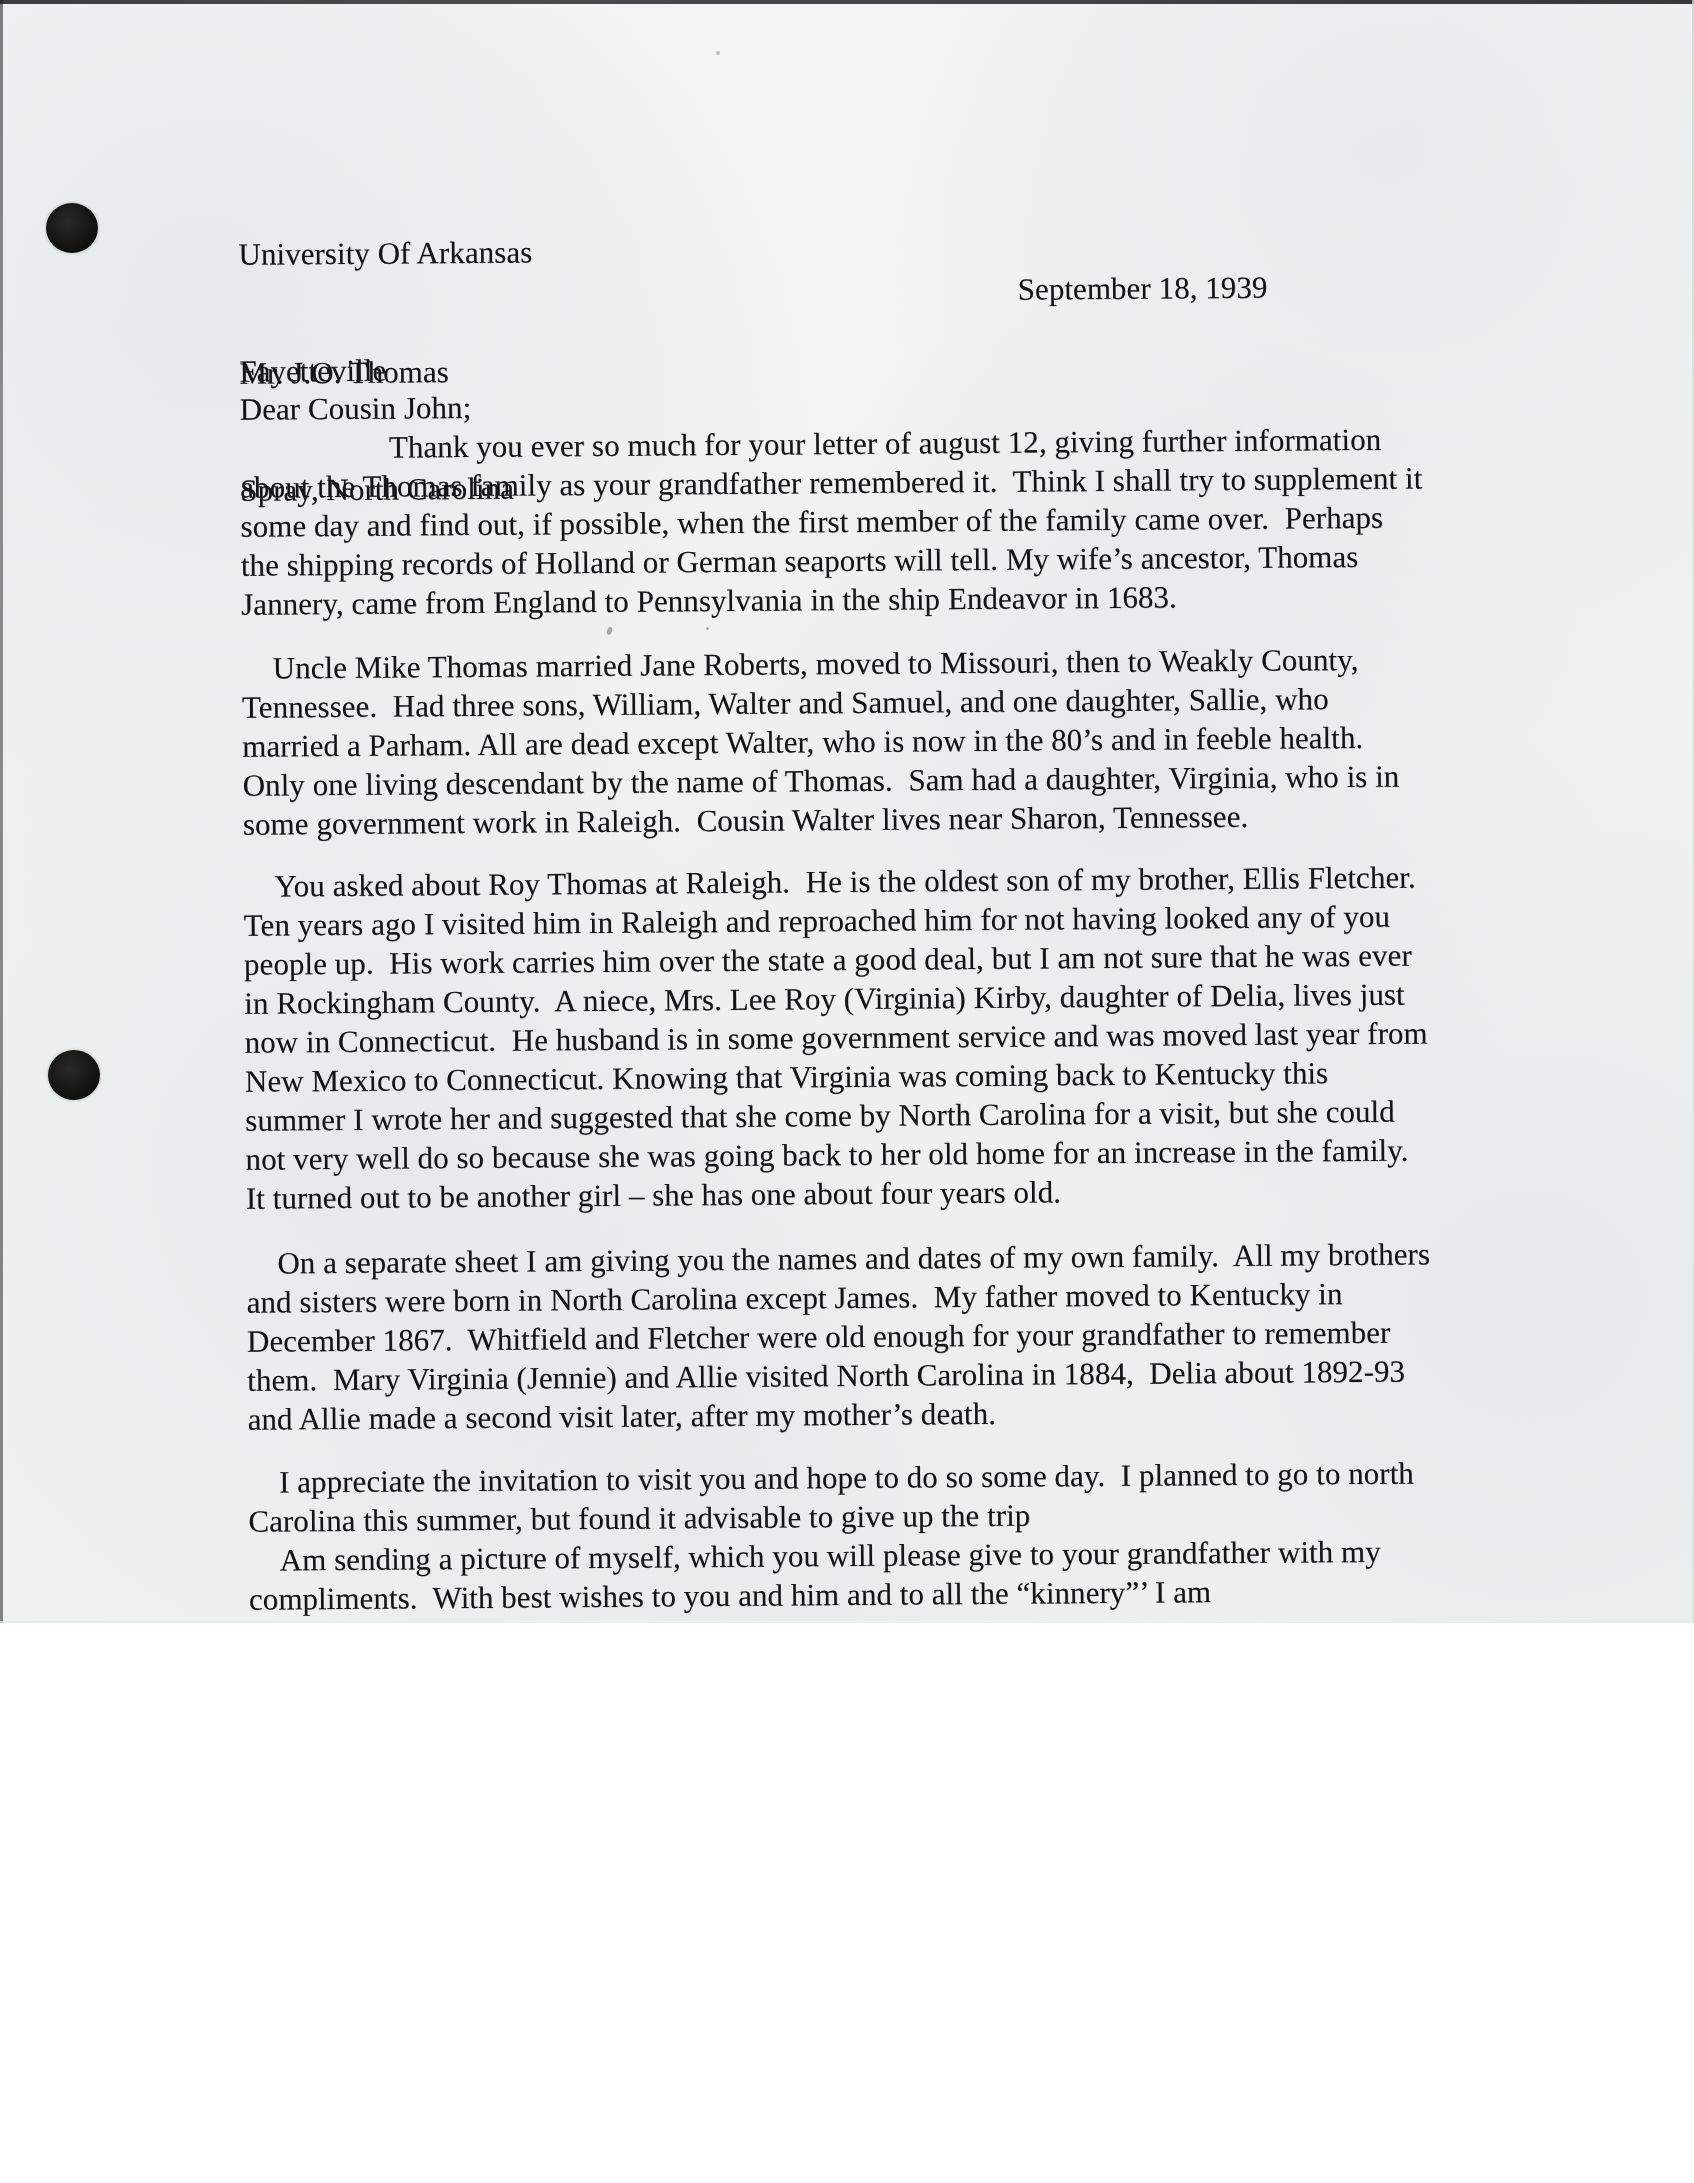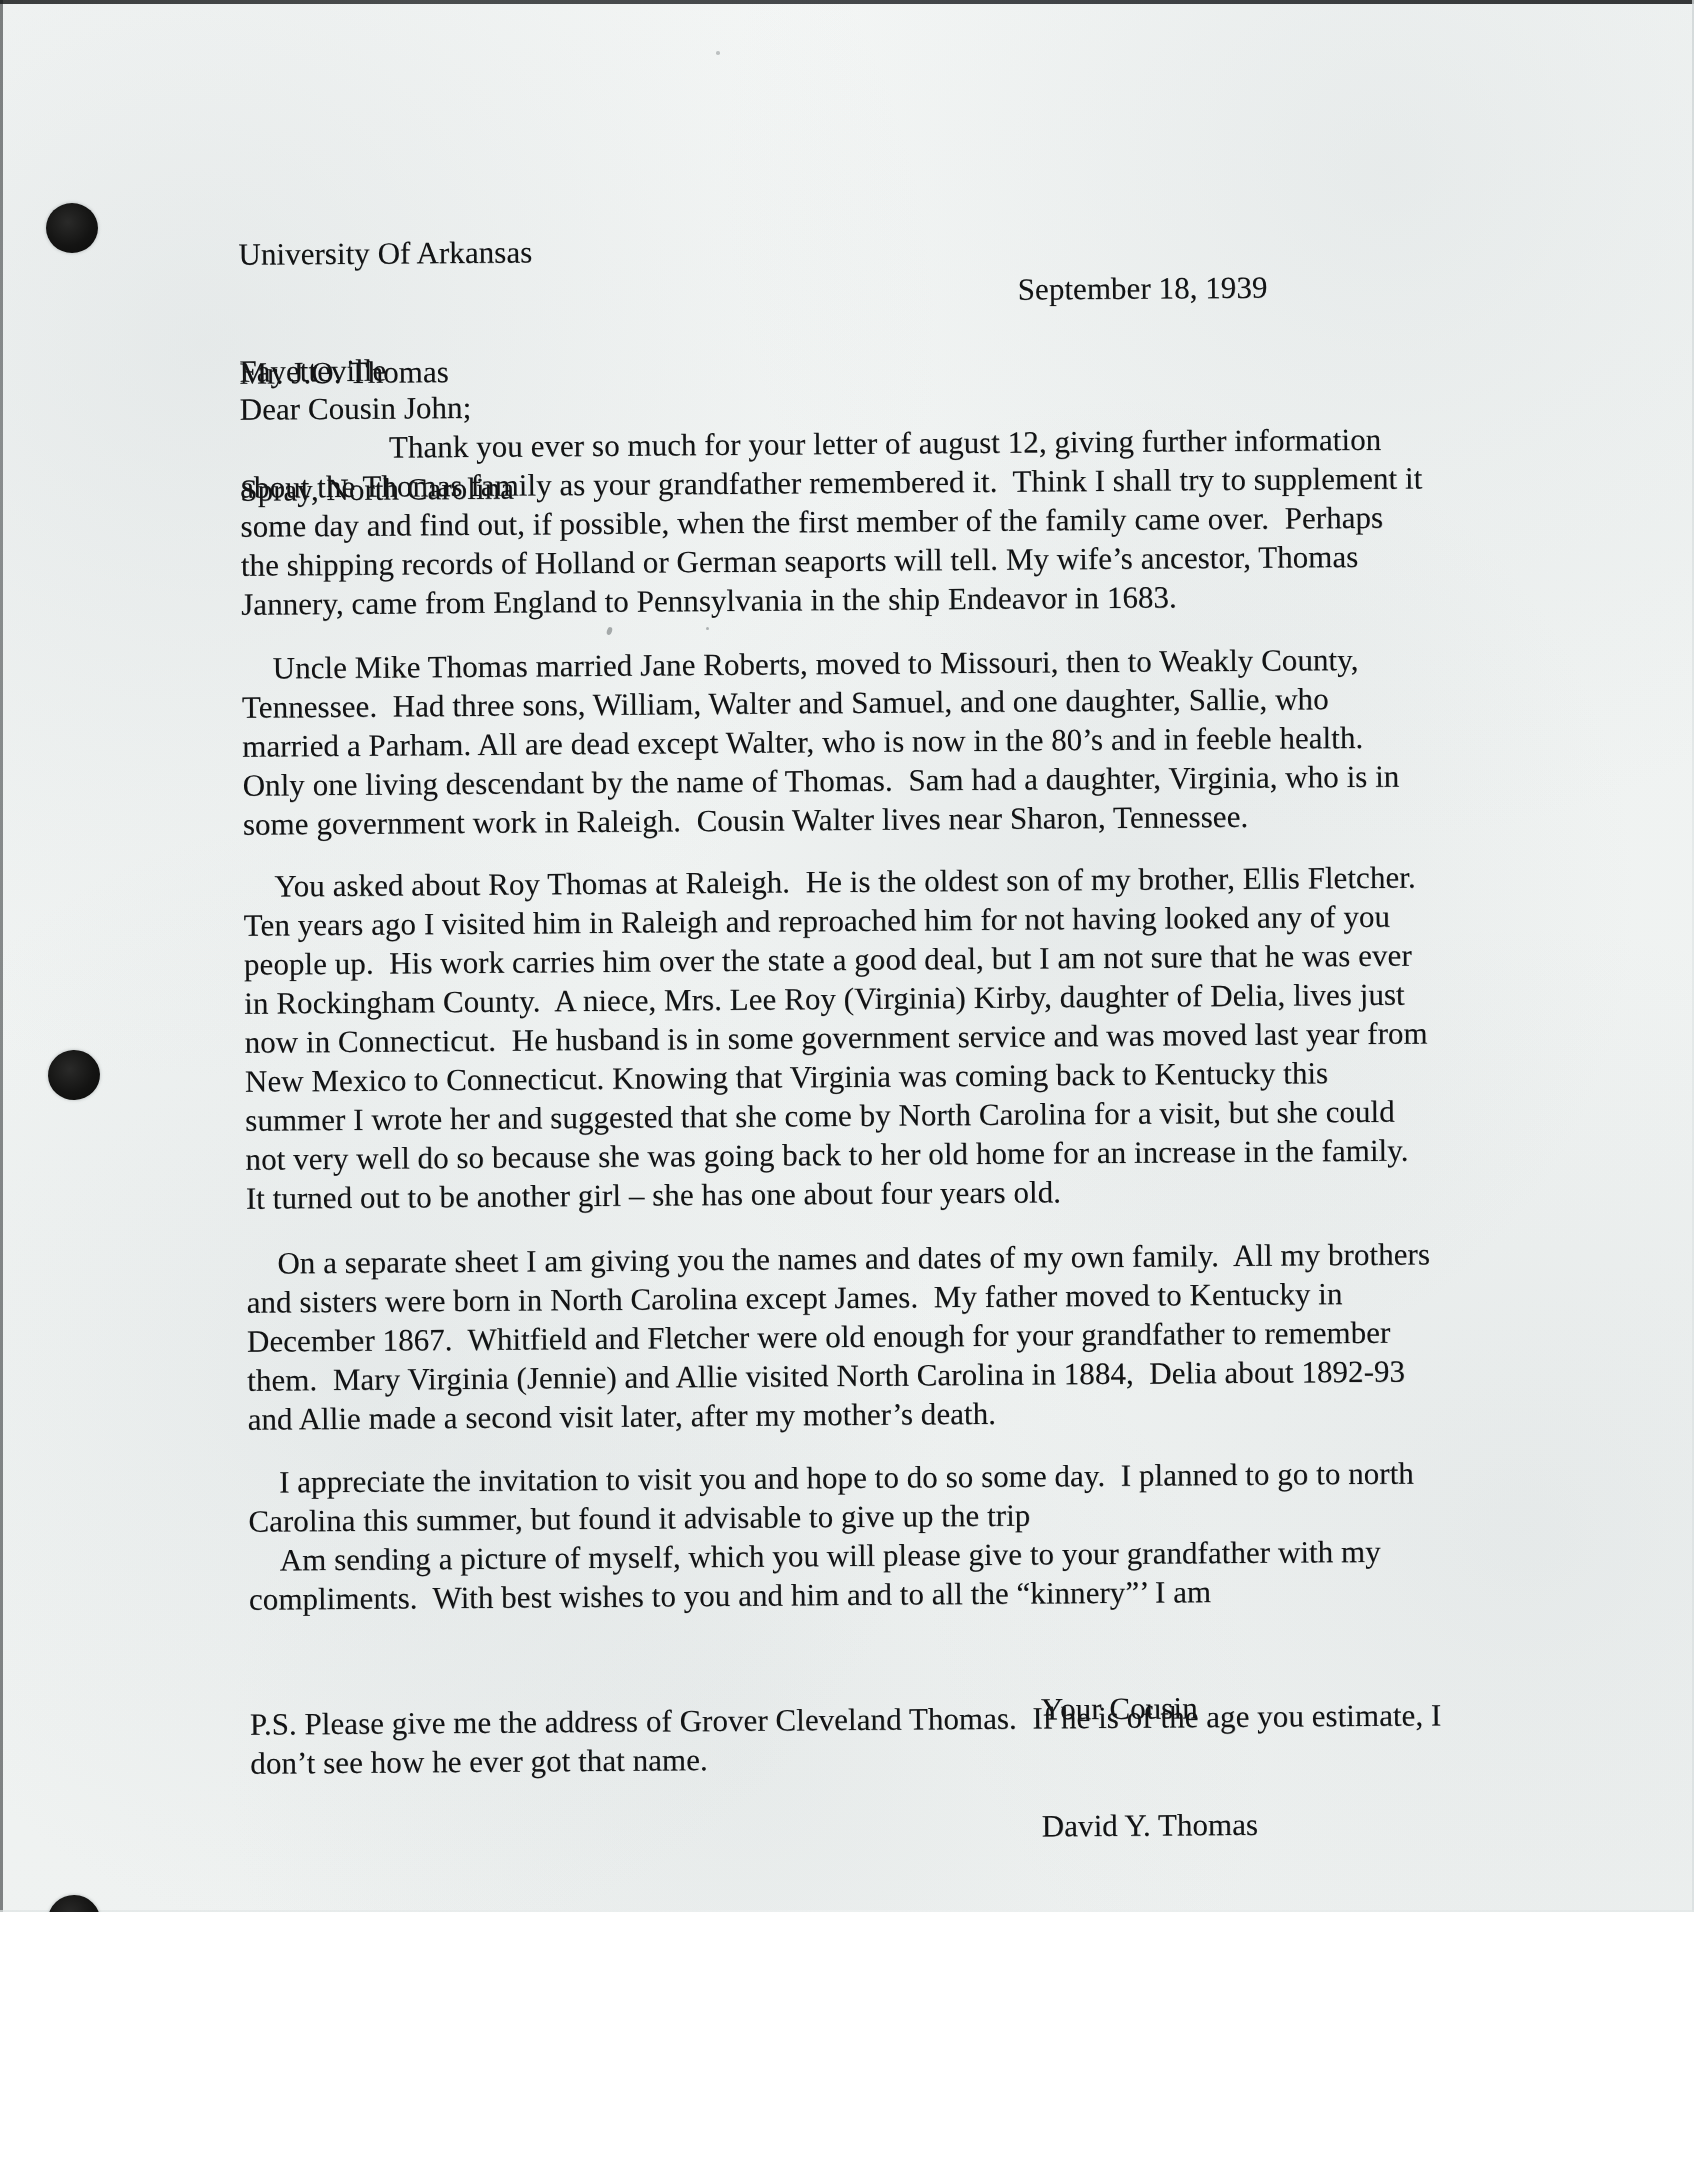--- a/index.html
+++ b/index.html
@@ -5,21 +5,21 @@
 <style>
   html, body {
     margin: 0;
     padding: 0;
     background: #ffffff;
   }
 
   #page {
     position: relative;
     width: 1694px;
-    height: 1912px;
+    height: 1623px;
     background: #f2f4f3;
     overflow: hidden;
     font-family: "Liberation Serif", "DejaVu Serif", serif;
     color: #111213;
   }
 
   
   #paper-texture {
     position: absolute;
     inset: 0;

